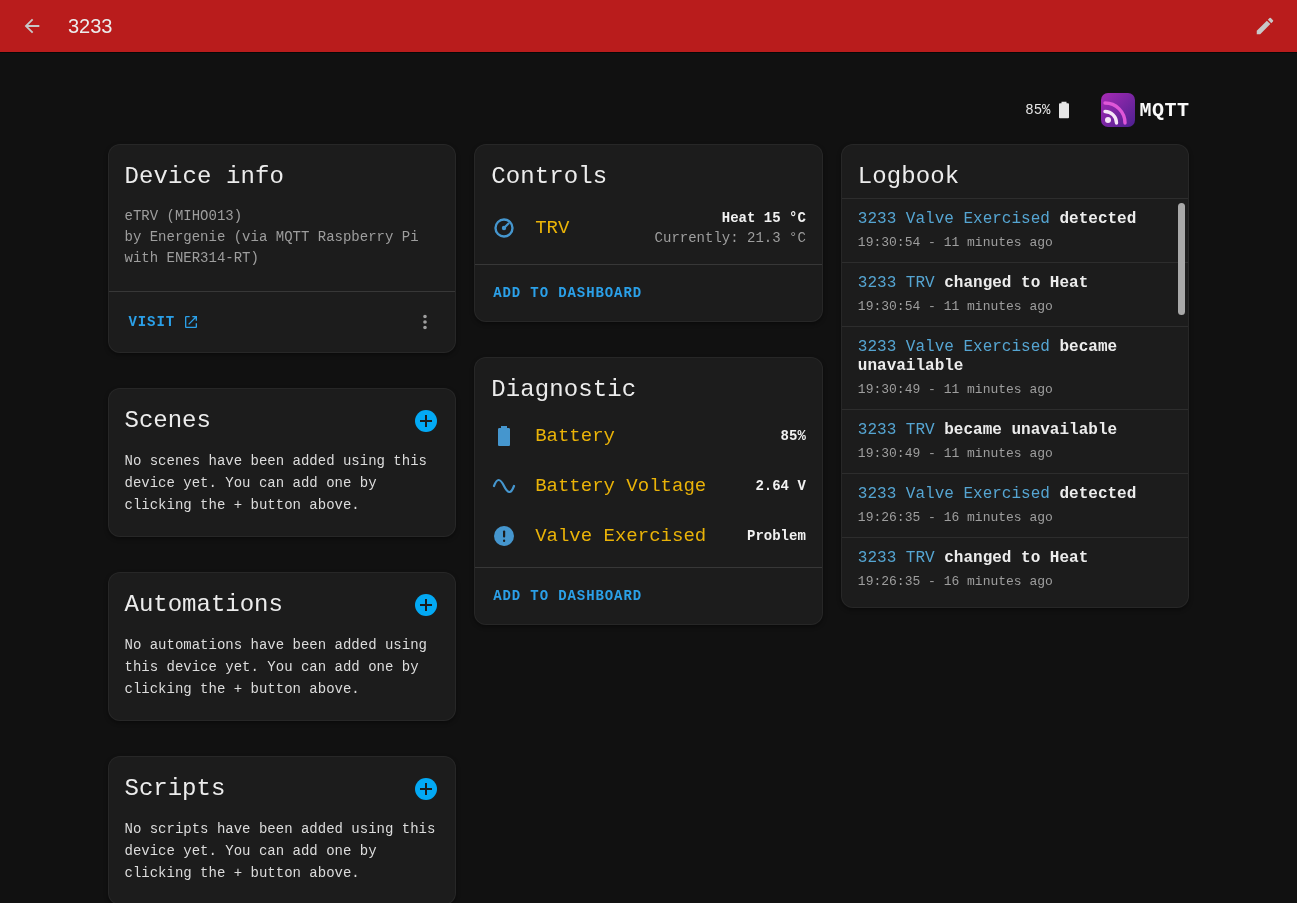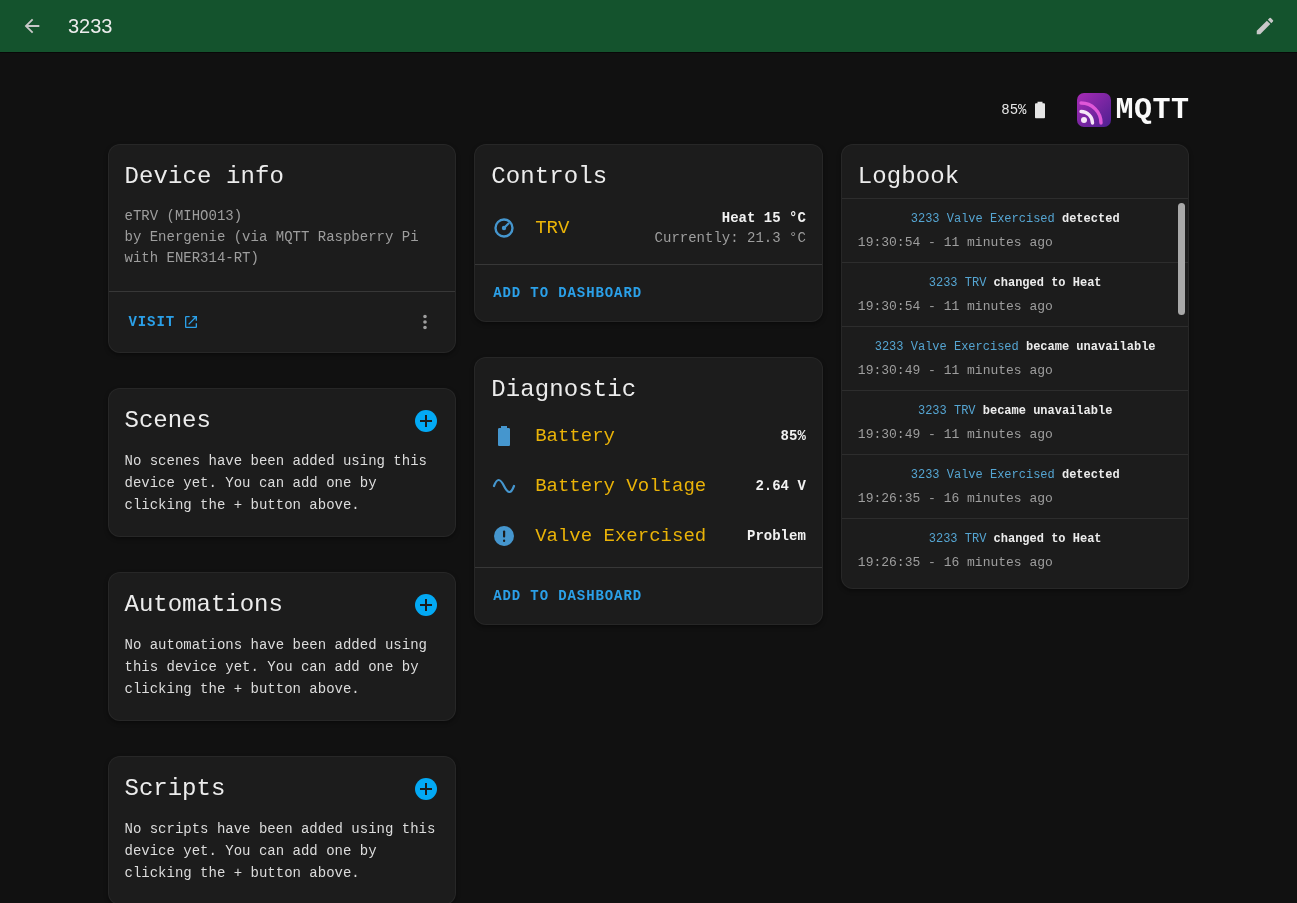--- a/index.html
+++ b/index.html
@@ -6,41 +6,41 @@
   html,body {
     width:1297px; height:903px;
     background:#111111;
     font-family:"Liberation Sans", sans-serif;
     color:#e1e1e1;
     overflow:hidden;
     font-size:14px;
   }
   
   .appbar {
-    height:52px; background:#14532d;
+    height:52px; background:#b91c1c;
     display:flex; align-items:center;
     padding:0 20px; gap:24px;
     box-shadow:0 1px 0 rgba(0,0,0,.5);
   }
   .appbar-title { font-size:20px; font-weight:500; color:#ececec; }
   .icon-btn { width:24px; height:24px; color:#c8c8c8; cursor:pointer; display:inline-flex; align-items:center; justify-content:center; flex:0 0 auto; }
   .icon-btn svg { width:22px; height:22px; }
   .appbar-spacer { flex:1; }
 
   
   .page { width:1082px; margin:0 auto;font-family:Liberation Mono, monospace; }
   .status-row {
     display:flex; justify-content:flex-end; align-items:center;
     margin-top:40px; margin-bottom:16px; gap:4px;
   }
   .battery-pct { font-size:14px; color:#e6e6e6; }
   .battery-glyph { width:20px; height:20px; color:#e6e6e6; }
   .mqtt-logo { display:flex; align-items:center; gap:3px; margin-left:22px; }
   .mqtt-logo svg { width:36px; height:36px; }
-  .mqtt-text { font-size:30px; font-weight:800; letter-spacing:.5px; color:#fafafa; }
+  .mqtt-text { font-size:20px; font-weight:800; letter-spacing:.5px; color:#fafafa; }
 
   .grid { display:grid; grid-template-columns:repeat(3,1fr); gap:18px; align-items:start; }
   .col { display:flex; flex-direction:column; gap:35px; }
 
   
   .card {
     background:#1c1c1c; border-radius:12px;
     border:1px solid rgba(255,255,255,.05);
     box-shadow:0 2px 4px rgba(0,0,0,.4);
     overflow:hidden;
@@ -87,21 +87,21 @@
   .entity-state { text-align:right; }
   .state-primary { font-size:14px; font-weight:700; color:#f1f1f1; }
   .state-secondary { font-size:14px; color:#9e9e9e; margin-top:4px; }
   .entity-value { font-size:14px; font-weight:700; color:#f1f1f1; }
   .add-row { border-top:1px solid rgba(255,255,255,.12); padding:12px 8px; margin-top:6px; }
 
   
   .logbook-card { position:relative; padding-bottom:6px; }
   .logbook-date { font-size:14px; font-weight:700; color:#ececec; padding:18px 16px 12px; }
   .log-entry { padding:11px 16px 12px; border-top:1px solid rgba(255,255,255,.08); }
-  .log-line { font-size:12px; line-height:19px;text-align:center; }
+  .log-line { font-size:16px; line-height:19px; }
   .log-entity { color:#55a5d2; text-decoration:none; cursor:pointer; }
   .log-action { color:#ececec; font-weight:600; }
   .log-time { font-size:13px; color:#9e9e9e; margin-top:6px; }
   .scroll-thumb {
     position:absolute; right:3px; top:58px;
     width:7px; height:112px; border-radius:4px;
     background:#a8a8a8; cursor:pointer;
   }
 </style>
 </head>

